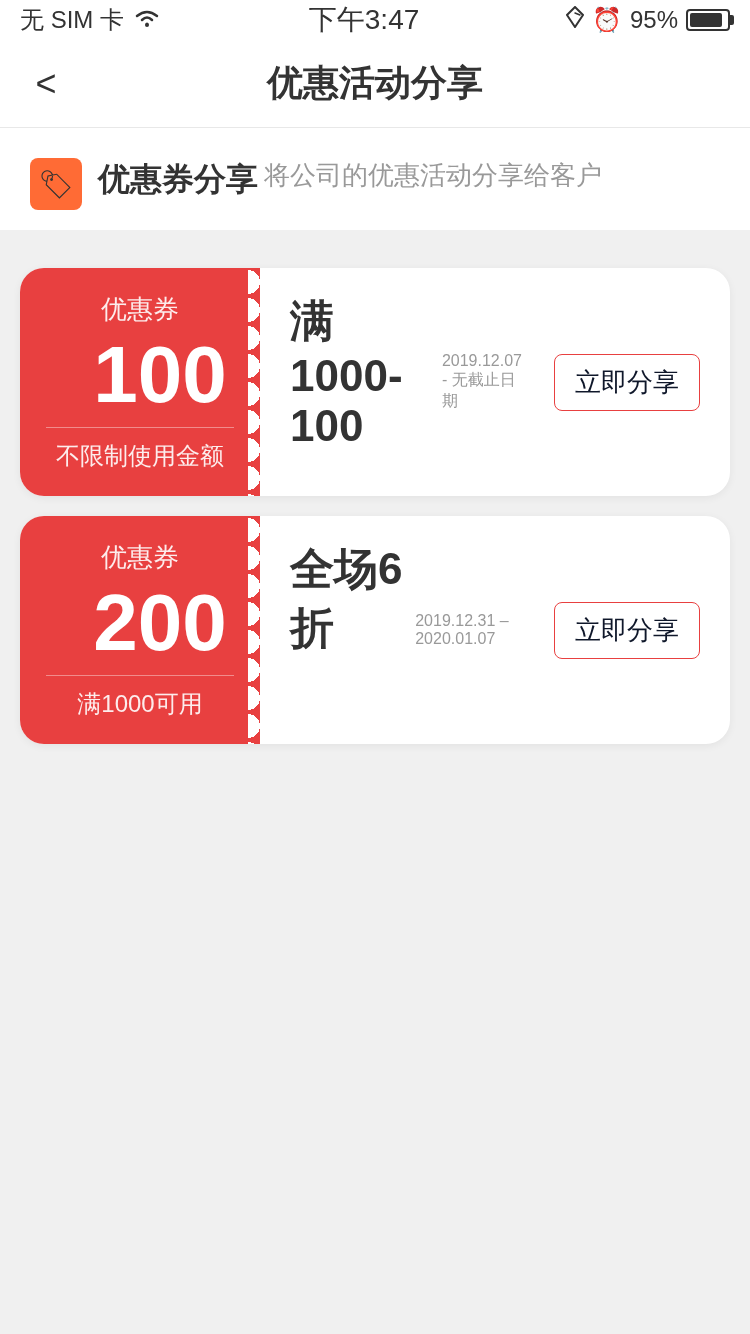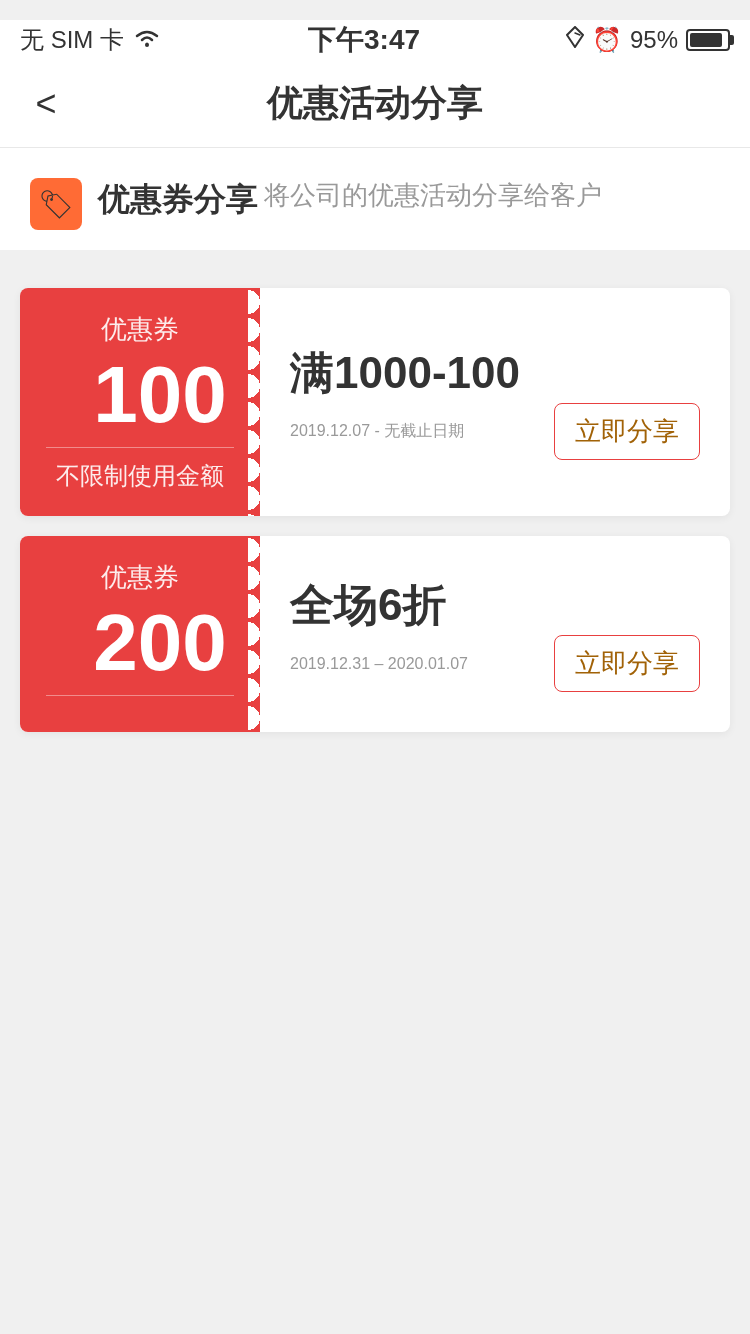--- a/index.html
+++ b/index.html
@@ -18,30 +18,29 @@
     .status-bar {
       width: 100%;
       height: 40px;
       background: #fff;
       display: flex;
       align-items: center;
       justify-content: space-between;
       padding: 0 20px;
       font-size: 24px;
       font-weight: 500;
-      margin-top: 20px;
     }
     .status-left {
       display: flex;
       align-items: center;
       gap: 8px;
     }
     .status-center {
       font-size: 28px;
-      font-weight: 700;
+      font-weight: 400;
     }
     .status-right {
       display: flex;
       align-items: center;
       gap: 8px;
       font-size: 24px;
     }
     .battery-icon {
       width: 44px;
       height: 22px;
@@ -144,21 +143,21 @@
       background: #f0f0f0;
       padding: 20px 20px;
       display: flex;
       flex-direction: column;
       gap: 20px;
     }
 
     
     .coupon-card {
       background: #fff;
-      border-radius: 8px;
+      border-radius: 24px;
       overflow: hidden;
       display: flex;
       box-shadow: 0 2px 8px rgba(0,0,0,0.06);
     }
 
     
     .coupon-left {
       width: 240px;
       flex-shrink: 0;
       background: #e84040;
@@ -205,44 +204,43 @@
     .coupon-condition {
       font-size: 24px;
       color: rgba(255,255,255,0.9);
       text-align: center;
     }
 
     
     .coupon-right {
       flex: 1;
       display: flex;
-      flex-direction: column;
-      justify-content: center;
-      padding: 13px 30px;
+      justify-content: center;
+      padding: 24px 30px;
     }
     .coupon-name {
       font-size: 44px;
       font-weight: 700;
       color: #333;
     }
     .coupon-date-row {
       display: flex;
       align-items: center;
       justify-content: space-between;
     }
     .coupon-date {
       font-size: 16px;
       color: #999;
     }
     .share-btn {
       border: 1.5px solid #e84040;
       border-radius: 8px;
       padding: 10px 20px;
       font-size: 26px;
-      color: #a16207;
+      color: #0f172a;
       background: #fff;
       cursor: pointer;
       white-space: nowrap;
       margin-left: 32px;
     }
 
     
     .bottom-space {
       flex: 1;
       min-height: 560px;
@@ -313,20 +311,21 @@
           <span class="coupon-date">2019.12.07 - 无截止日期</span>
           <button class="share-btn">立即分享</button>
         </div>
       </div>
     </div>
     <div class="coupon-card">
       <div class="coupon-left">
         <span class="coupon-label">优惠券</span>
         <span class="coupon-amount">200</span>
         <div class="coupon-divider-line"></div>
+        <span class="coupon-condition">满1000可用</span>
       </div>
       <div class="coupon-right">
         <span class="coupon-name">全场6折</span>
         <div class="coupon-date-row">
           <span class="coupon-date">2019.12.31 – 2020.01.07</span>
           <button class="share-btn">立即分享</button>
         </div>
       </div>
     </div>
   </div>

